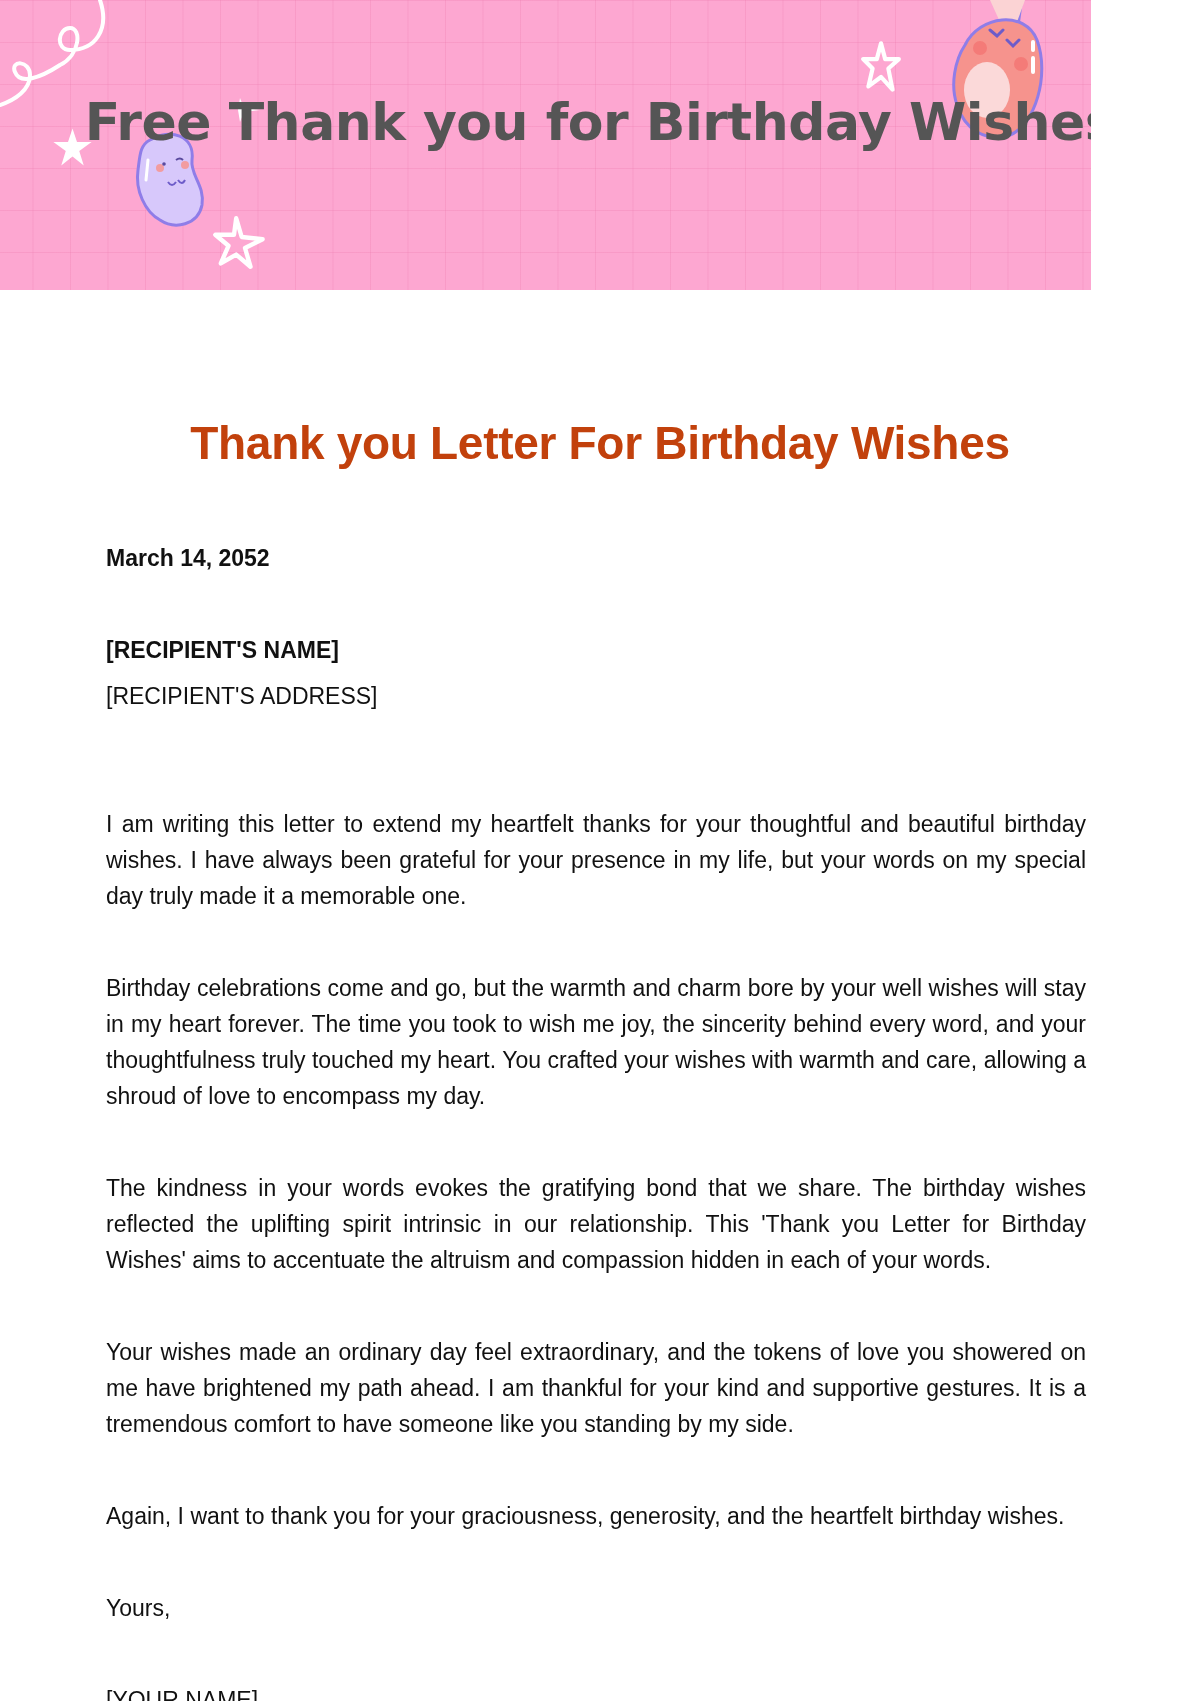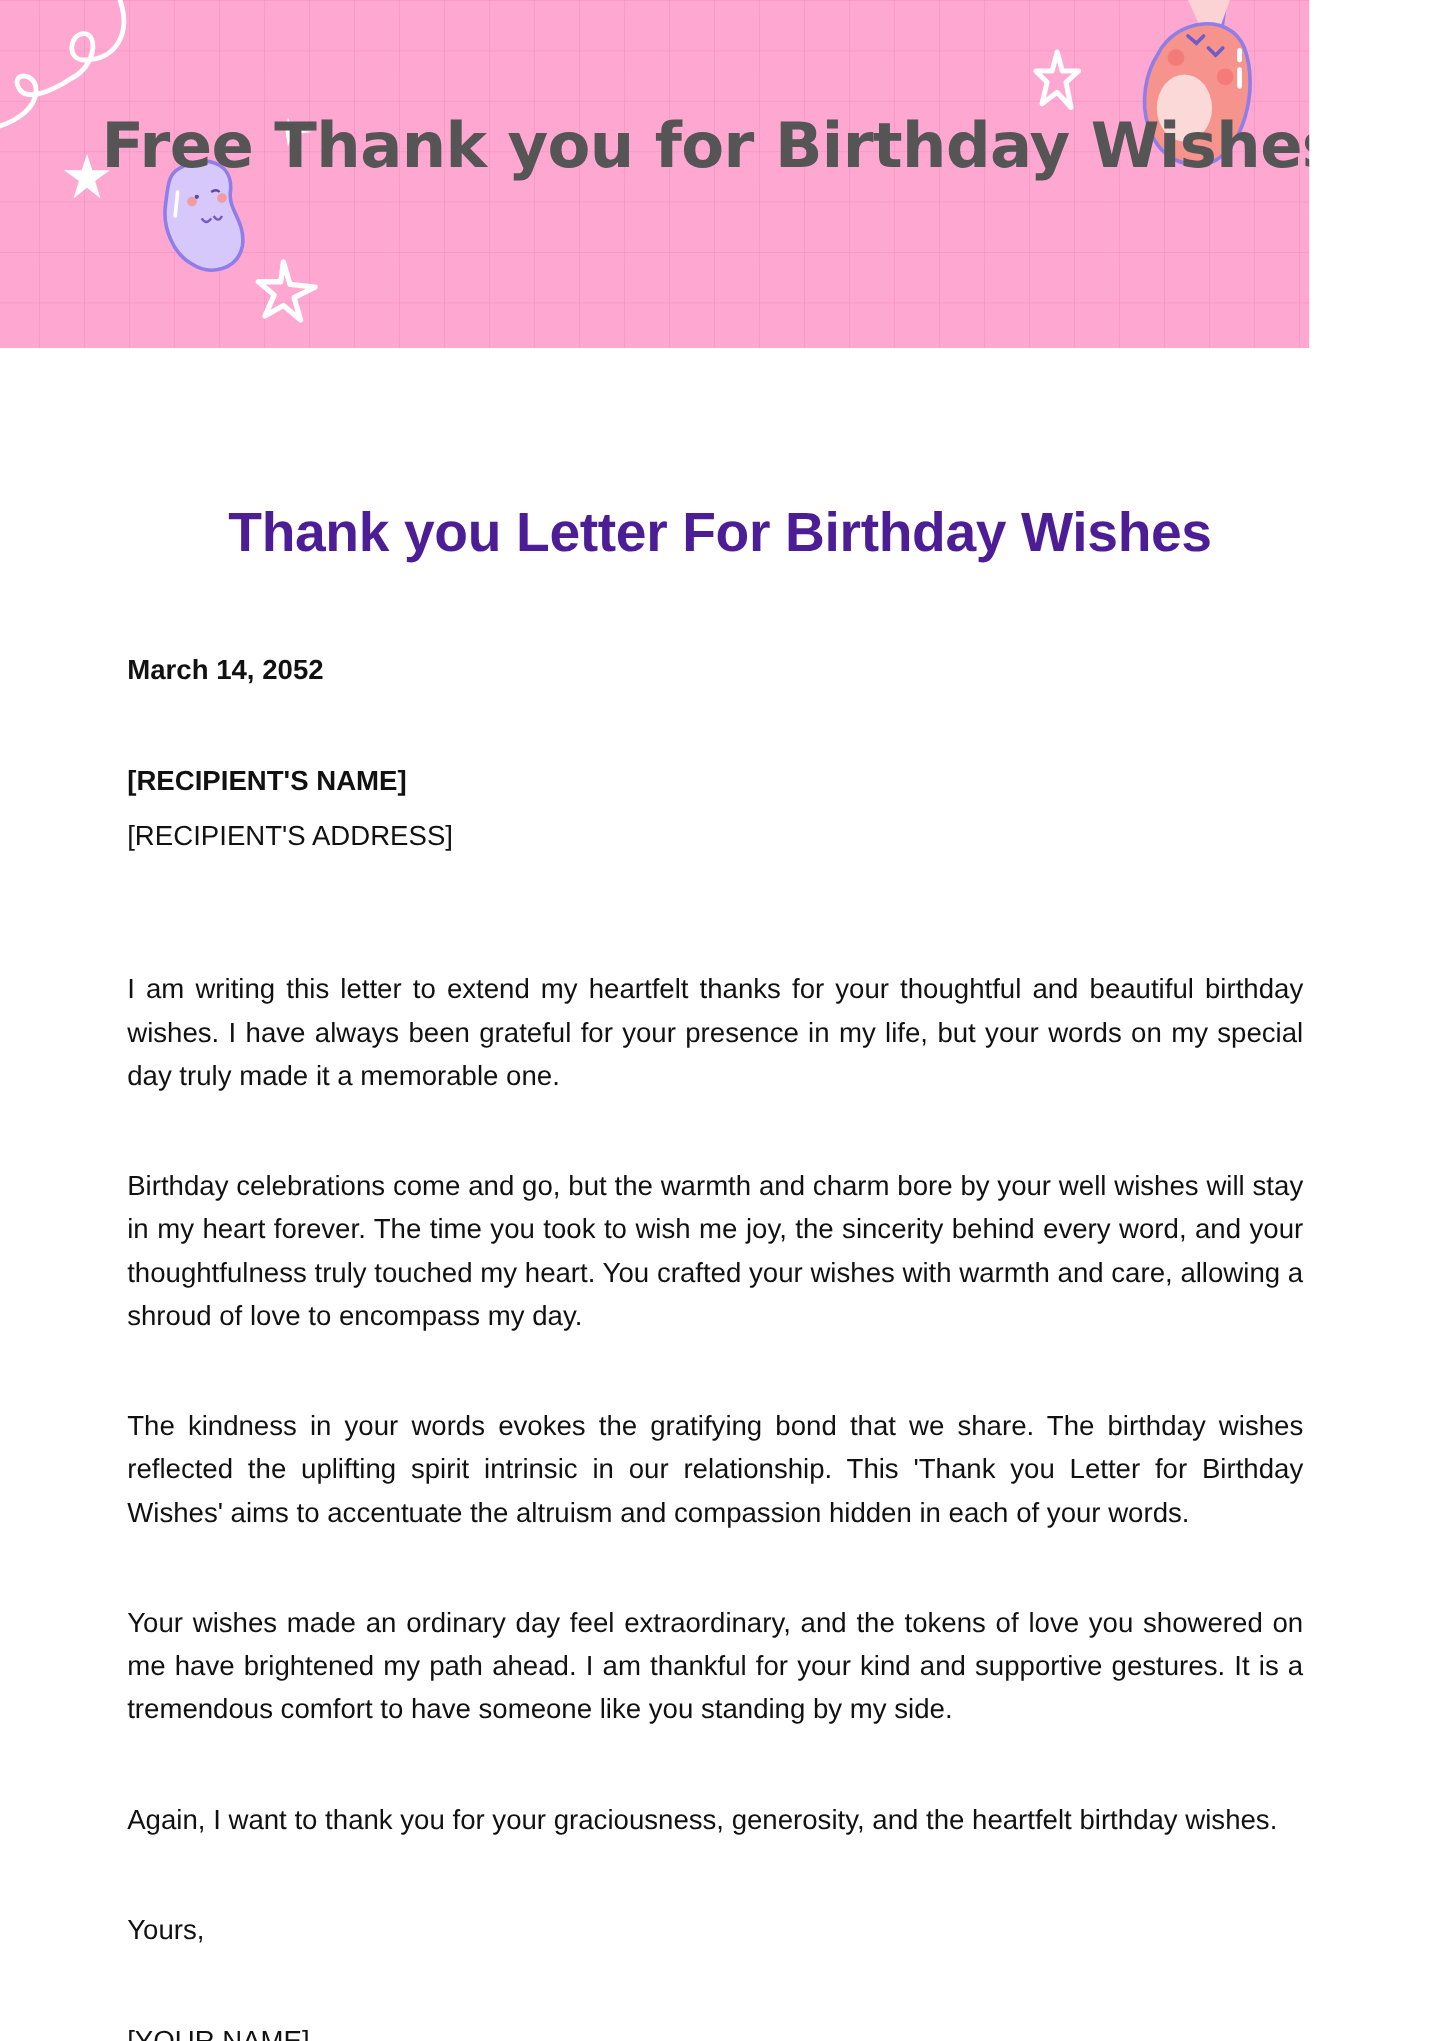--- a/index.html
+++ b/index.html
@@ -21,21 +21,21 @@
     letter-spacing: -0.5px; z-index: 2;
   }
   .banner-subtitle {
     position: absolute; left: 0; width: 1200px; top: 170px; text-align: right;
     font-family: "Liberation Sans", sans-serif; font-size: 21px; color: #ffffff; z-index: 2;
   }
   .deco { position: absolute; }
 
   .doc-title {
     position: absolute; left: 0; width: 1200px; top: 416px; text-align: center;
-    font-family: "Liberation Sans", sans-serif; font-weight: bold; font-size: 46px; color: #4c1d95;
+    font-family: "Liberation Sans", sans-serif; font-weight: bold; font-size: 46px; color: #c2410c;
     letter-spacing: -0.3px;
   }
   .content {
     position: absolute; left: 96px; width: 1000px; top: 530px;
     font-family: "Liberation Sans", sans-serif; font-size: 23px; line-height: 36px; color: #111;
   }
   .content p { margin: 10px; text-align: justify; }
   .date { font-weight: bold; }
   .recipient-name { font-weight: bold; }
   .gap { height: 36px; }

